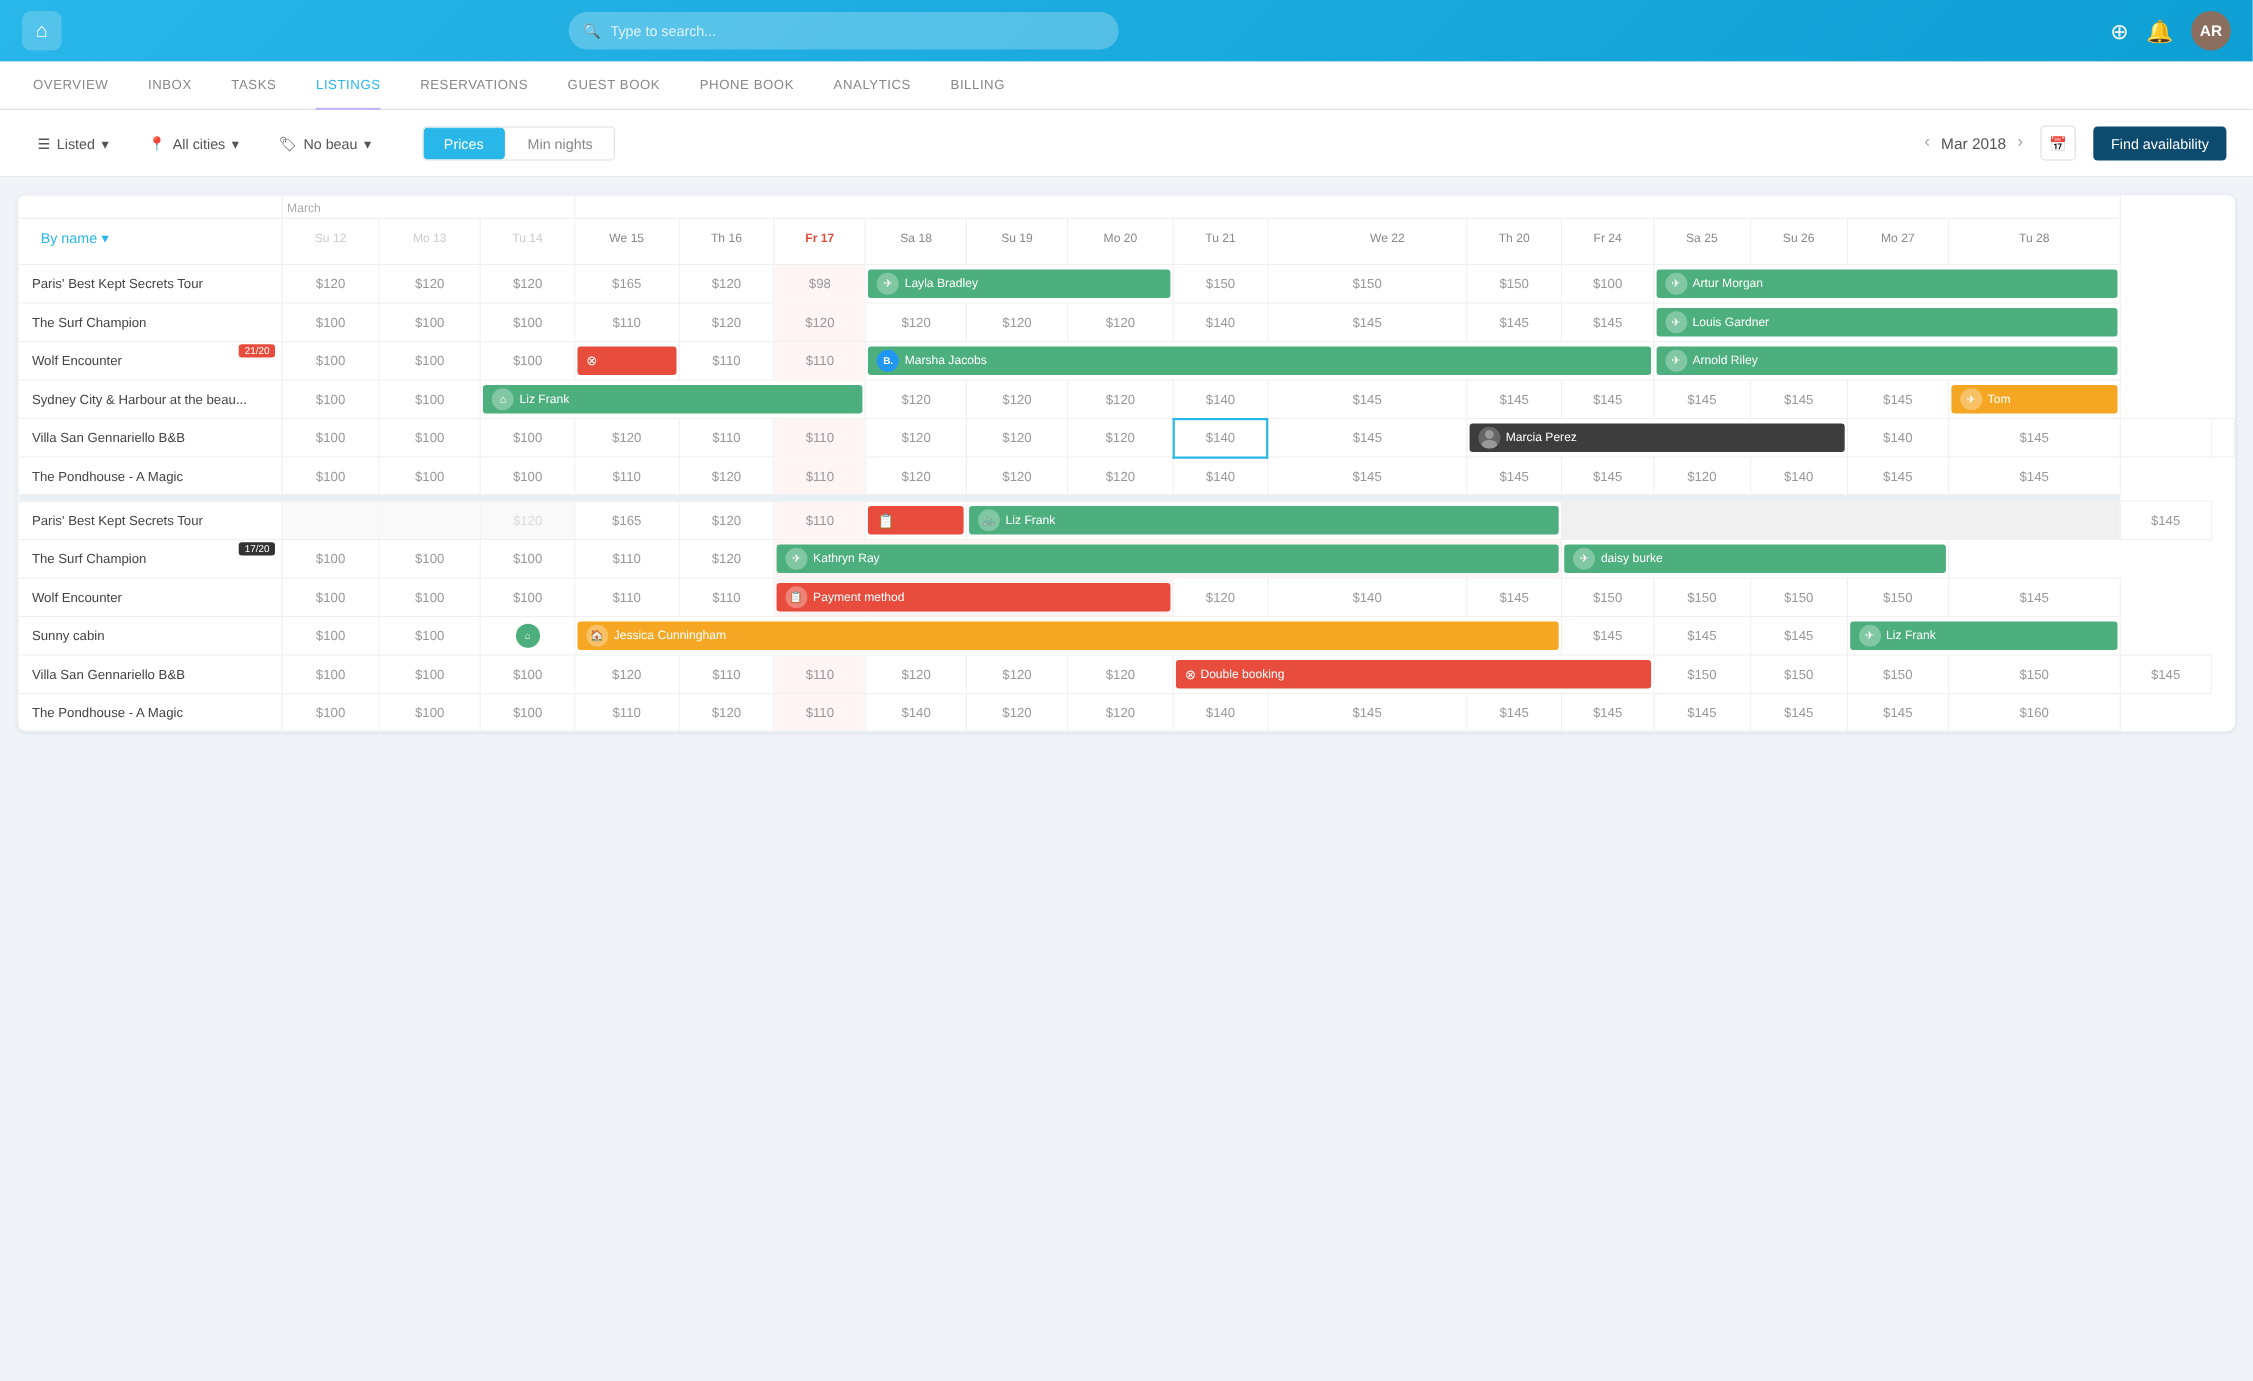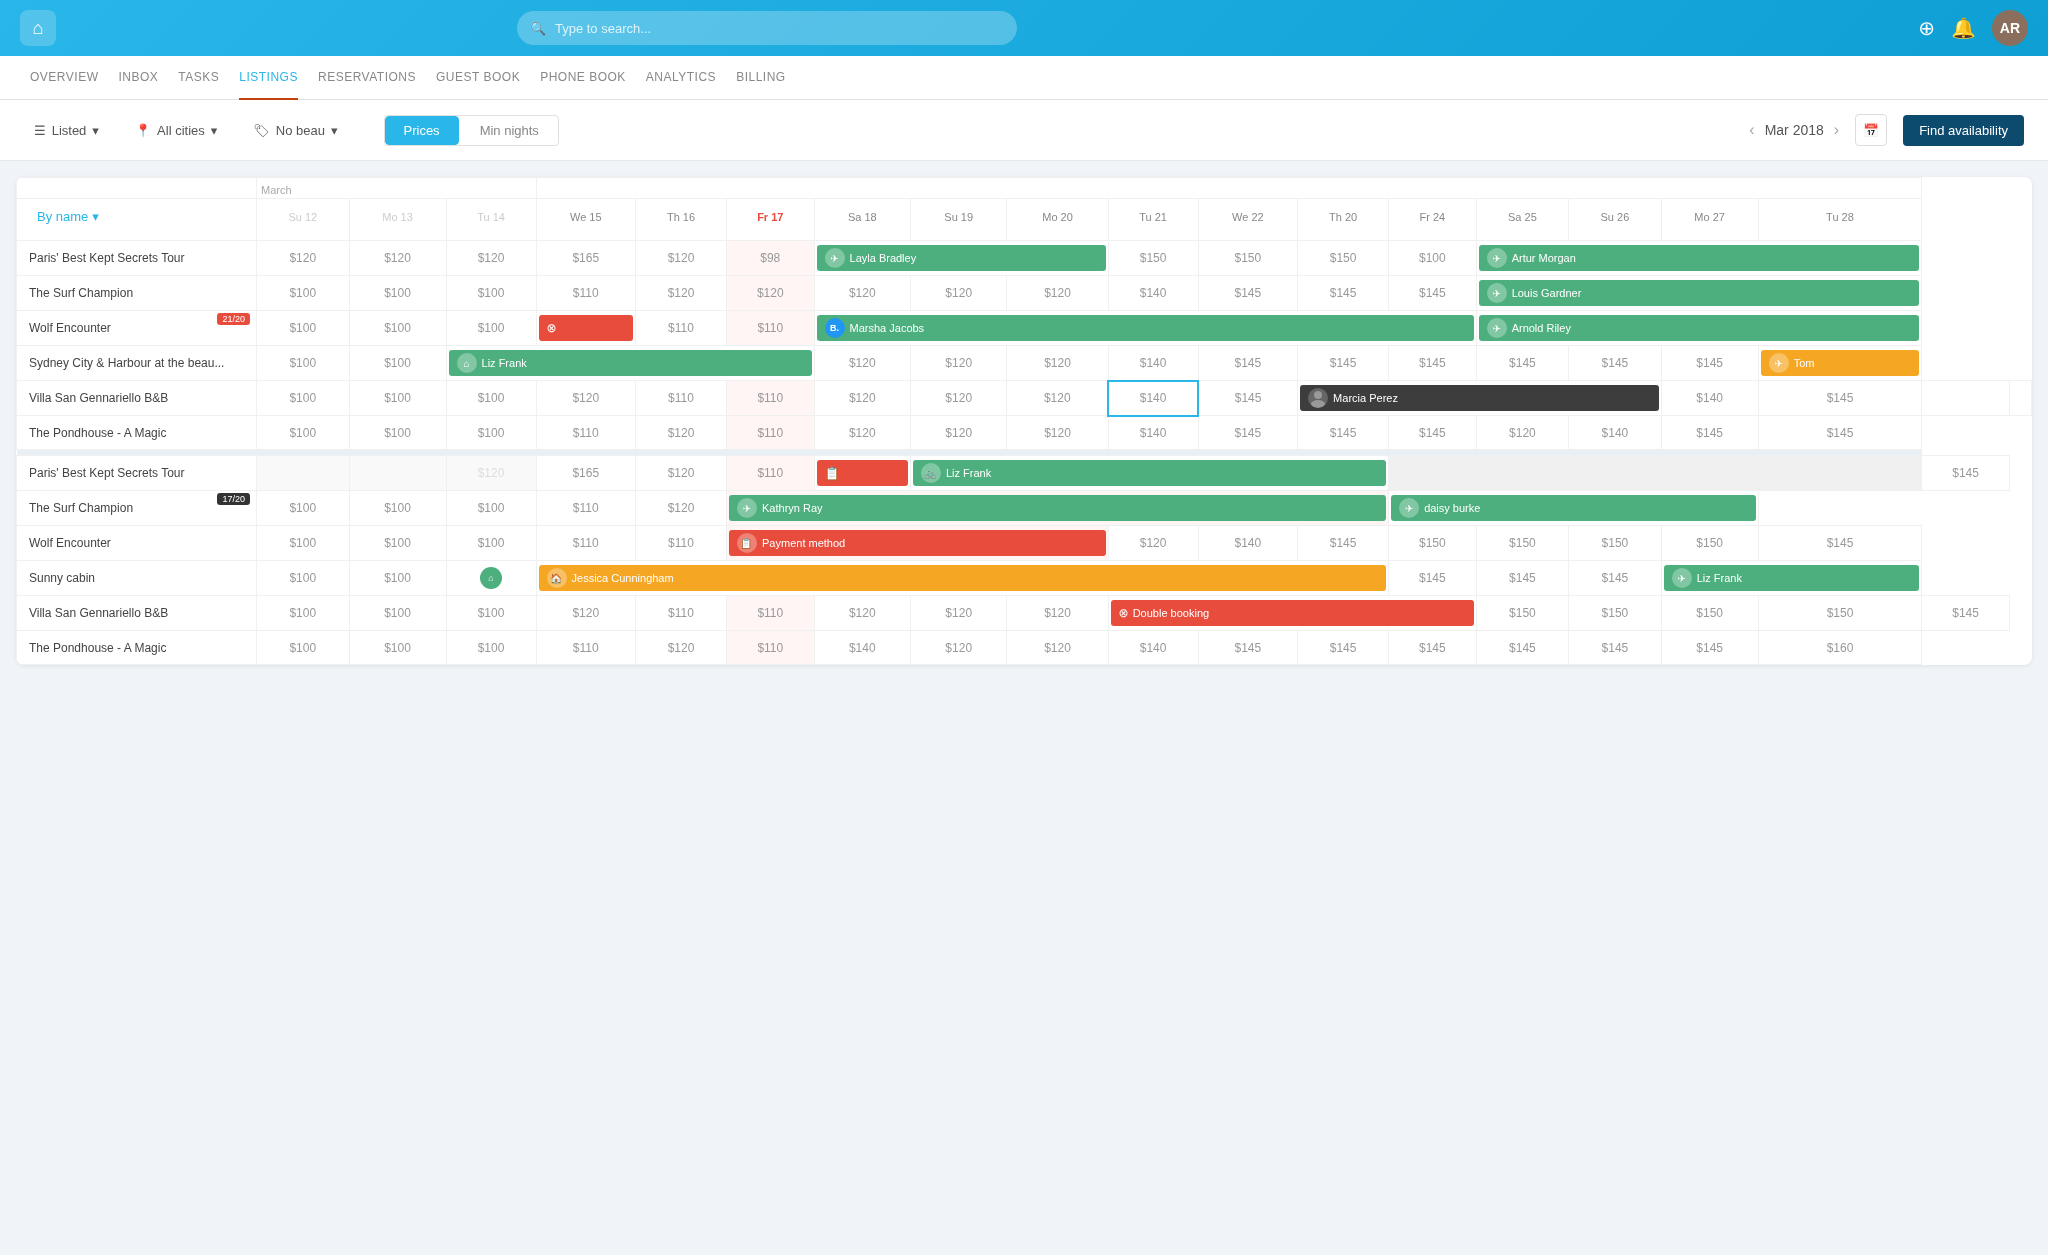--- a/index.html
+++ b/index.html
@@ -48,36 +48,36 @@
     }
 
     
     .sub-nav {
       background: white;
       border-bottom: 1px solid #e0e0e0;
       display: flex;
       align-items: center;
       padding: 0 30px;
       height: 44px;
-      gap: 20px;
+      gap: 36px;
     }
     .sub-nav-item {
       font-size: 12px;
       color: #888;
       cursor: pointer;
       height: 44px;
       display: flex; align-items: center;
       border-bottom: 2px solid transparent;
       text-transform: uppercase;
       letter-spacing: 0.5px;
       font-weight: 500;
     }
     .sub-nav-item.active {
       color: #29b6e8;
-      border-bottom: 2px solid #c2410c;
+      border-bottom: 2px solid #c4b5fd;
     }
 
     
     .toolbar {
       background: white;
       padding: 14px 24px;
       display: flex;
       align-items: center;
       gap: 16px;
       border-bottom: 1px solid #e8e8e8;
@@ -331,21 +331,21 @@
         <th style="color:#ccc; font-size:11px;">Su 12</th>
         <th style="color:#ccc; font-size:11px;">Mo 13</th>
         <th style="color:#ccc; font-size:11px;">Tu 14</th>
         <th style="color:#888; font-size:11px;">We 15</th>
         <th style="color:#888; font-size:11px;margin-top:37px;">Th 16</th>
         <th style="color:#e74c3c; font-size:11px; font-weight:600;">Fr 17</th>
         <th style="color:#888; font-size:11px;">Sa 18</th>
         <th style="color:#888; font-size:11px;">Su 19</th>
         <th style="color:#888; font-size:11px;">Mo 20</th>
         <th style="color:#888; font-size:11px;">Tu 21</th>
-        <th style="color:#888; font-size:11px;">We 22</th>
+        <th style="color:#888; font-size:11px;padding-left:41px;">We 22</th>
         <th style="color:#888; font-size:11px;">Th 20</th>
         <th style="color:#888; font-size:11px;">Fr 24</th>
         <th style="color:#888; font-size:11px;">Sa 25</th>
         <th style="color:#888; font-size:11px;">Su 26</th>
         <th style="color:#888; font-size:11px;">Mo 27</th>
         <th style="color:#888; font-size:11px;">Tu 28</th>
       </tr>
     </thead>
     <tbody>
 

